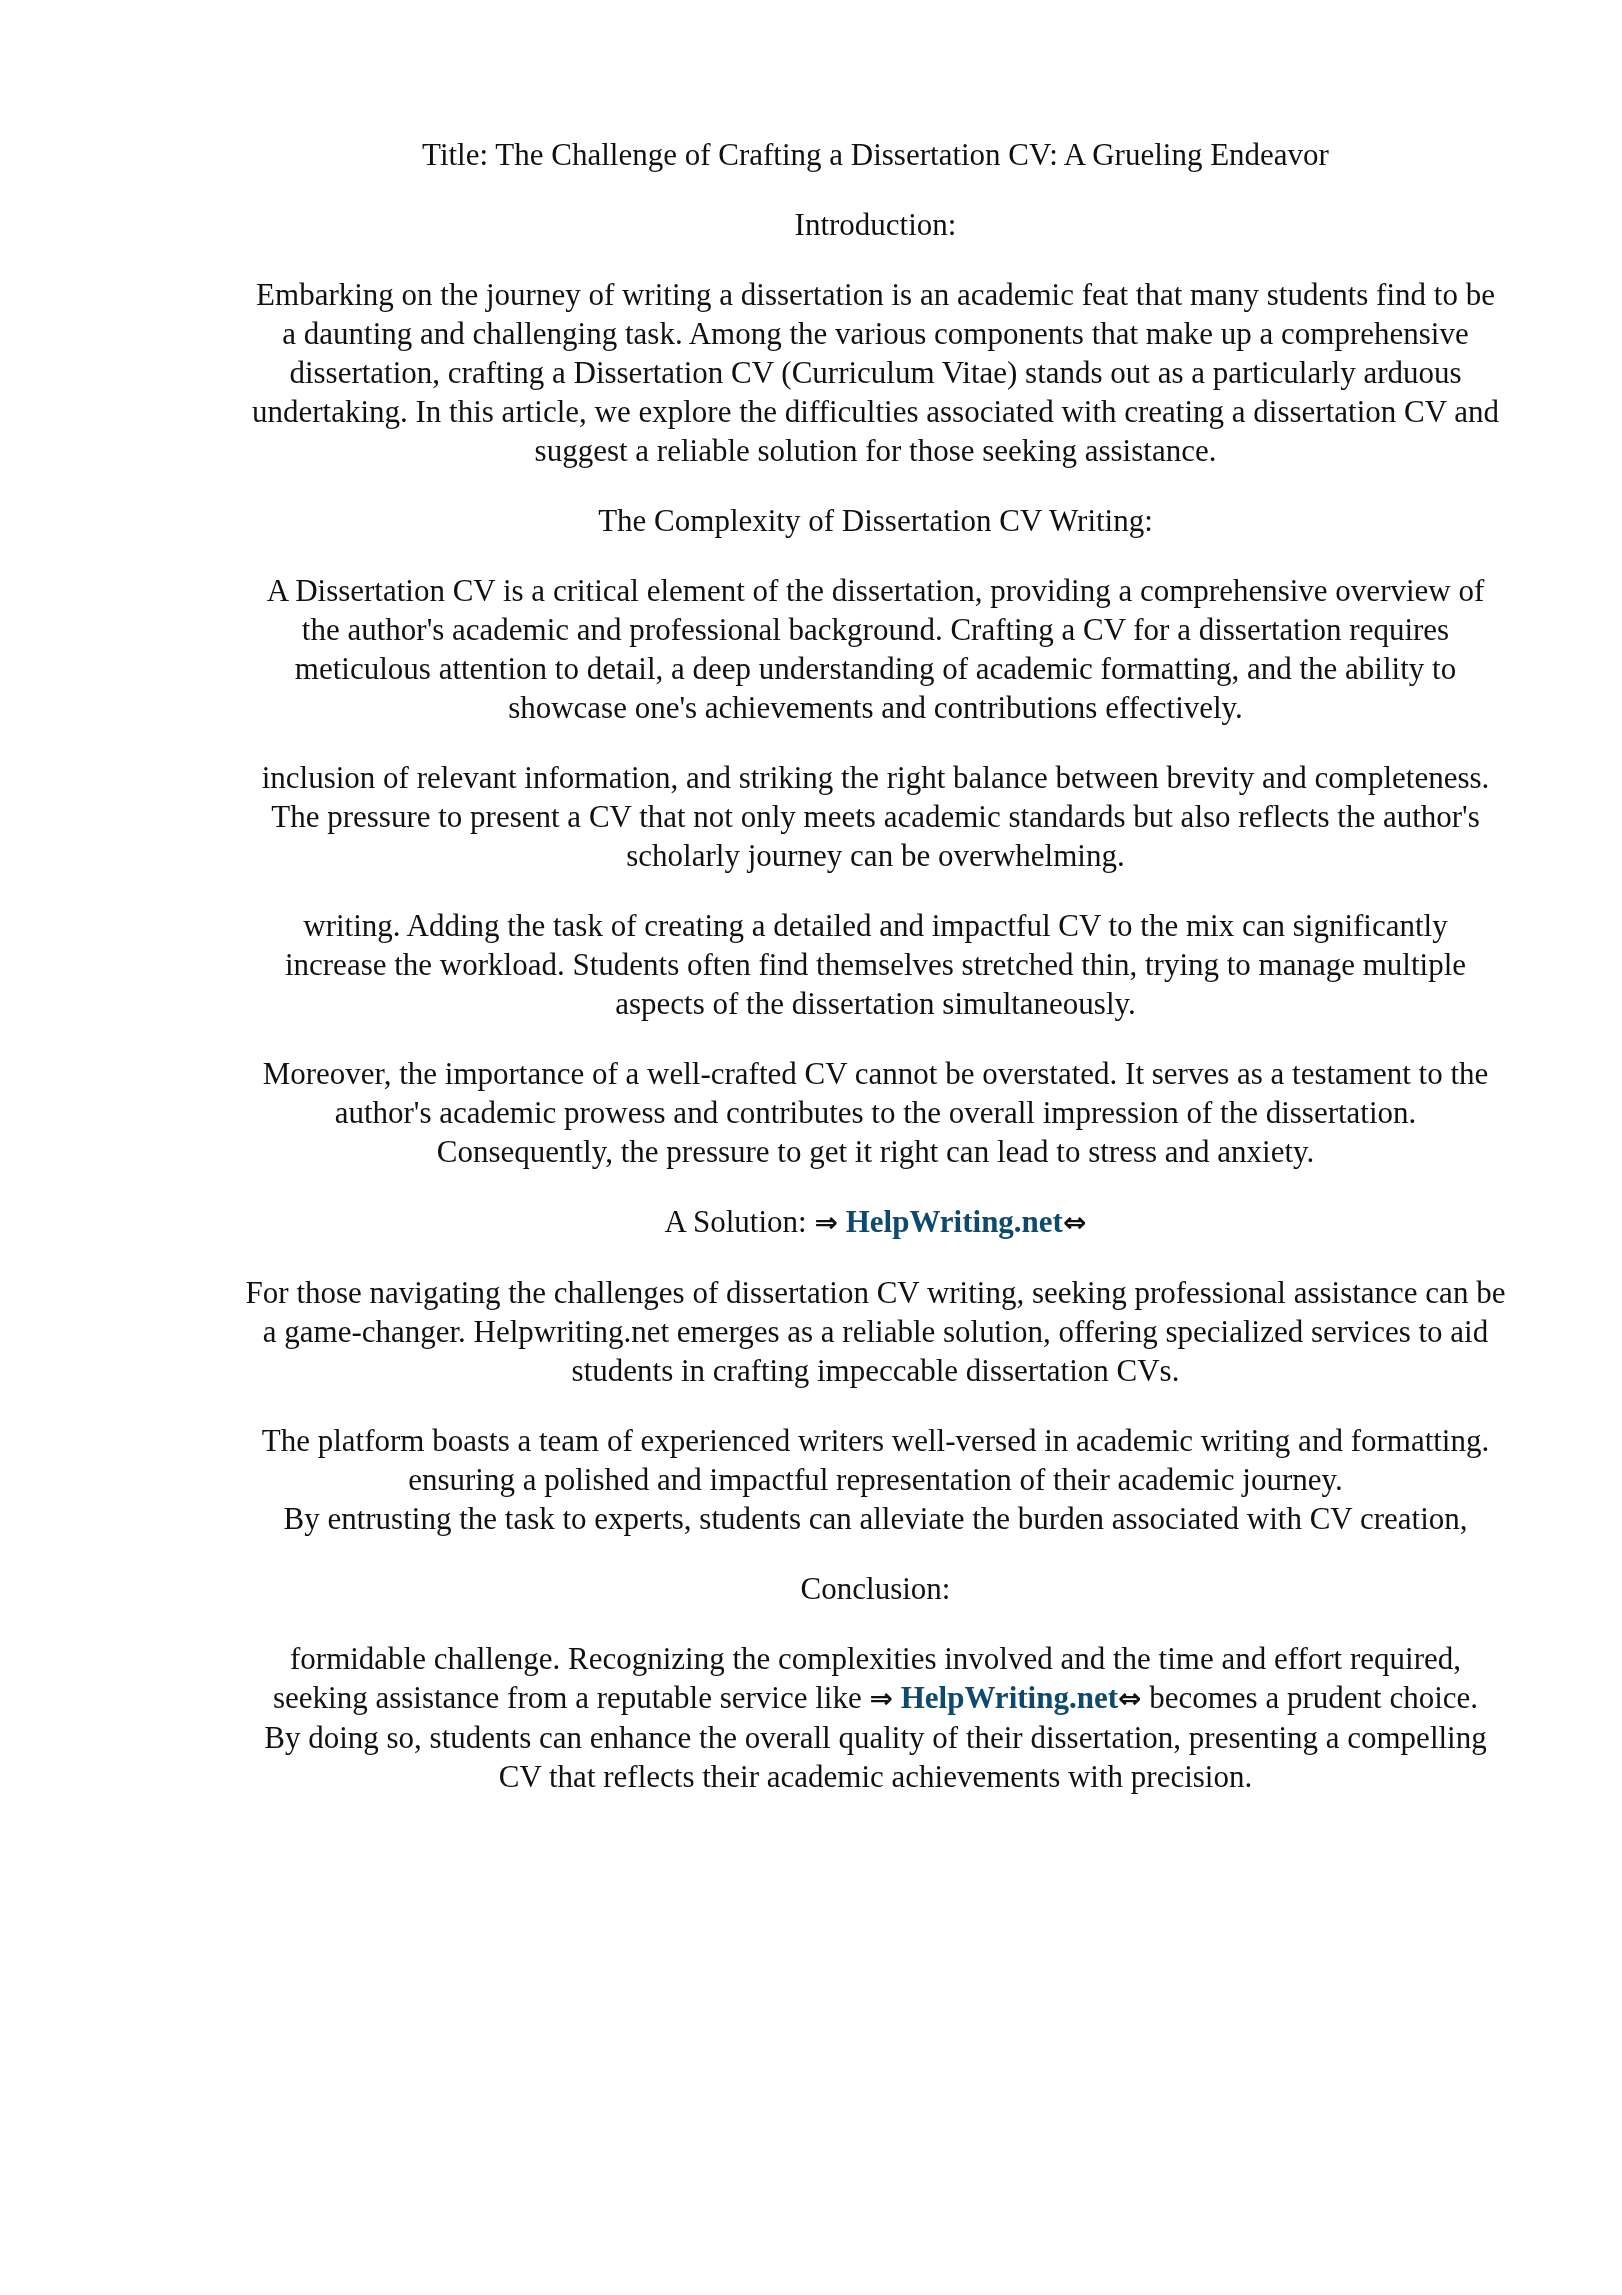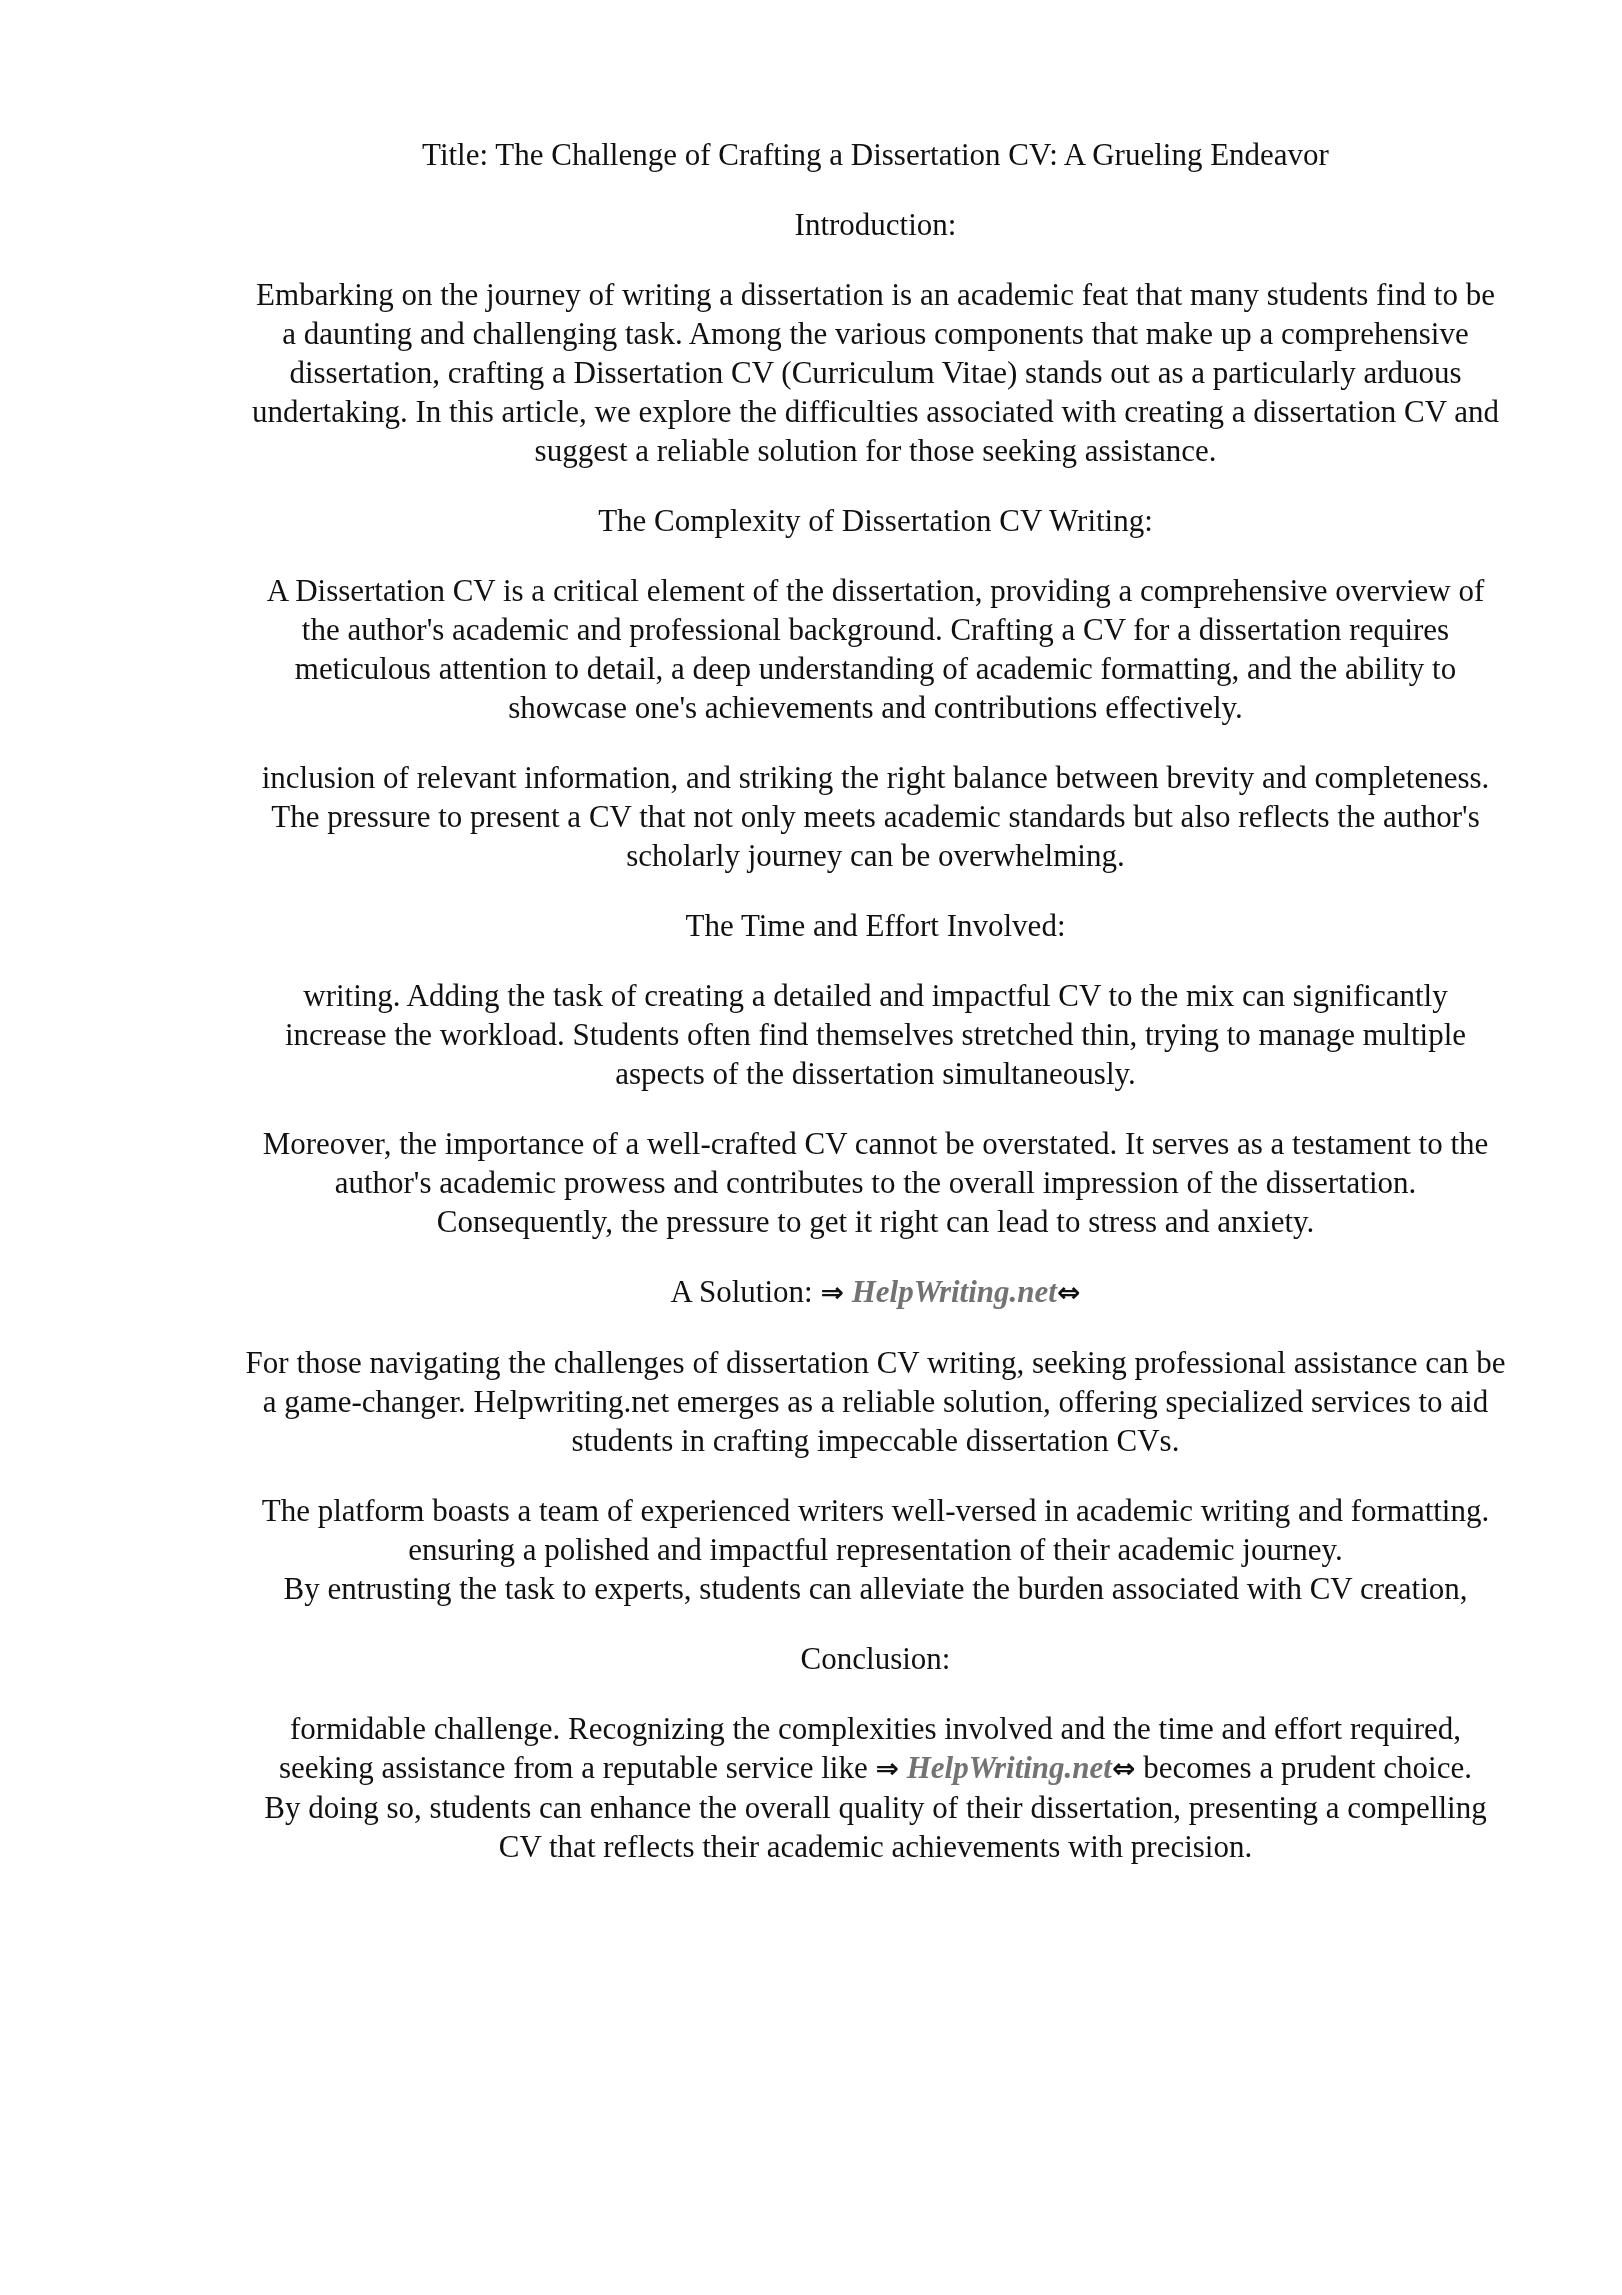--- a/index.html
+++ b/index.html
@@ -4,21 +4,21 @@
 <style>
   html, body { margin: 0; padding: 0; background: #ffffff; }
   body { width: 1622px; height: 2295px; position: relative; overflow: hidden; }
   .page {
     position: absolute; left: 193px; top: 135px; width: 1365px;
     font-family: "Liberation Serif", "DejaVu Serif", serif;
     font-size: 31px; line-height: 39px; color: #111111;
   }
   .para { margin: 0 0 31px 0; white-space: nowrap; text-align: center; }
   .line { display: block; }
-  .link { color: #737373; font-weight: bold; text-decoration: none; font-style: italic; }
+  .link { color: #0c4a6e; font-weight: bold; text-decoration: none; }
   .arrow { font-family: "DejaVu Sans", sans-serif; font-weight: bold; font-size: 28px; color: #111; }
 </style>
 </head>
 <body>
 
 <div class="page">
   <p class="para">Title: The Challenge of Crafting a Dissertation CV: A Grueling Endeavor</p>
   <p class="para">Introduction:</p>
 
   <p class="para">
@@ -37,21 +37,20 @@
     <span class="line">meticulous attention to detail, a deep understanding of academic formatting, and the ability to</span>
     <span class="line">showcase one's achievements and contributions effectively.</span>
   </p>
 
   <p class="para">
     <span class="line">inclusion of relevant information, and striking the right balance between brevity and completeness.</span>
     <span class="line">The pressure to present a CV that not only meets academic standards but also reflects the author's</span>
     <span class="line">scholarly journey can be overwhelming.</span>
   </p>
 
-  <p class="para">The Time and Effort Involved:</p>
 
   <p class="para">
     <span class="line">writing. Adding the task of creating a detailed and impactful CV to the mix can significantly</span>
     <span class="line">increase the workload. Students often find themselves stretched thin, trying to manage multiple</span>
     <span class="line">aspects of the dissertation simultaneously.</span>
   </p>
 
   <p class="para">
     <span class="line">Moreover, the importance of a well-crafted CV cannot be overstated. It serves as a testament to the</span>
     <span class="line">author's academic prowess and contributes to the overall impression of the dissertation.</span>

